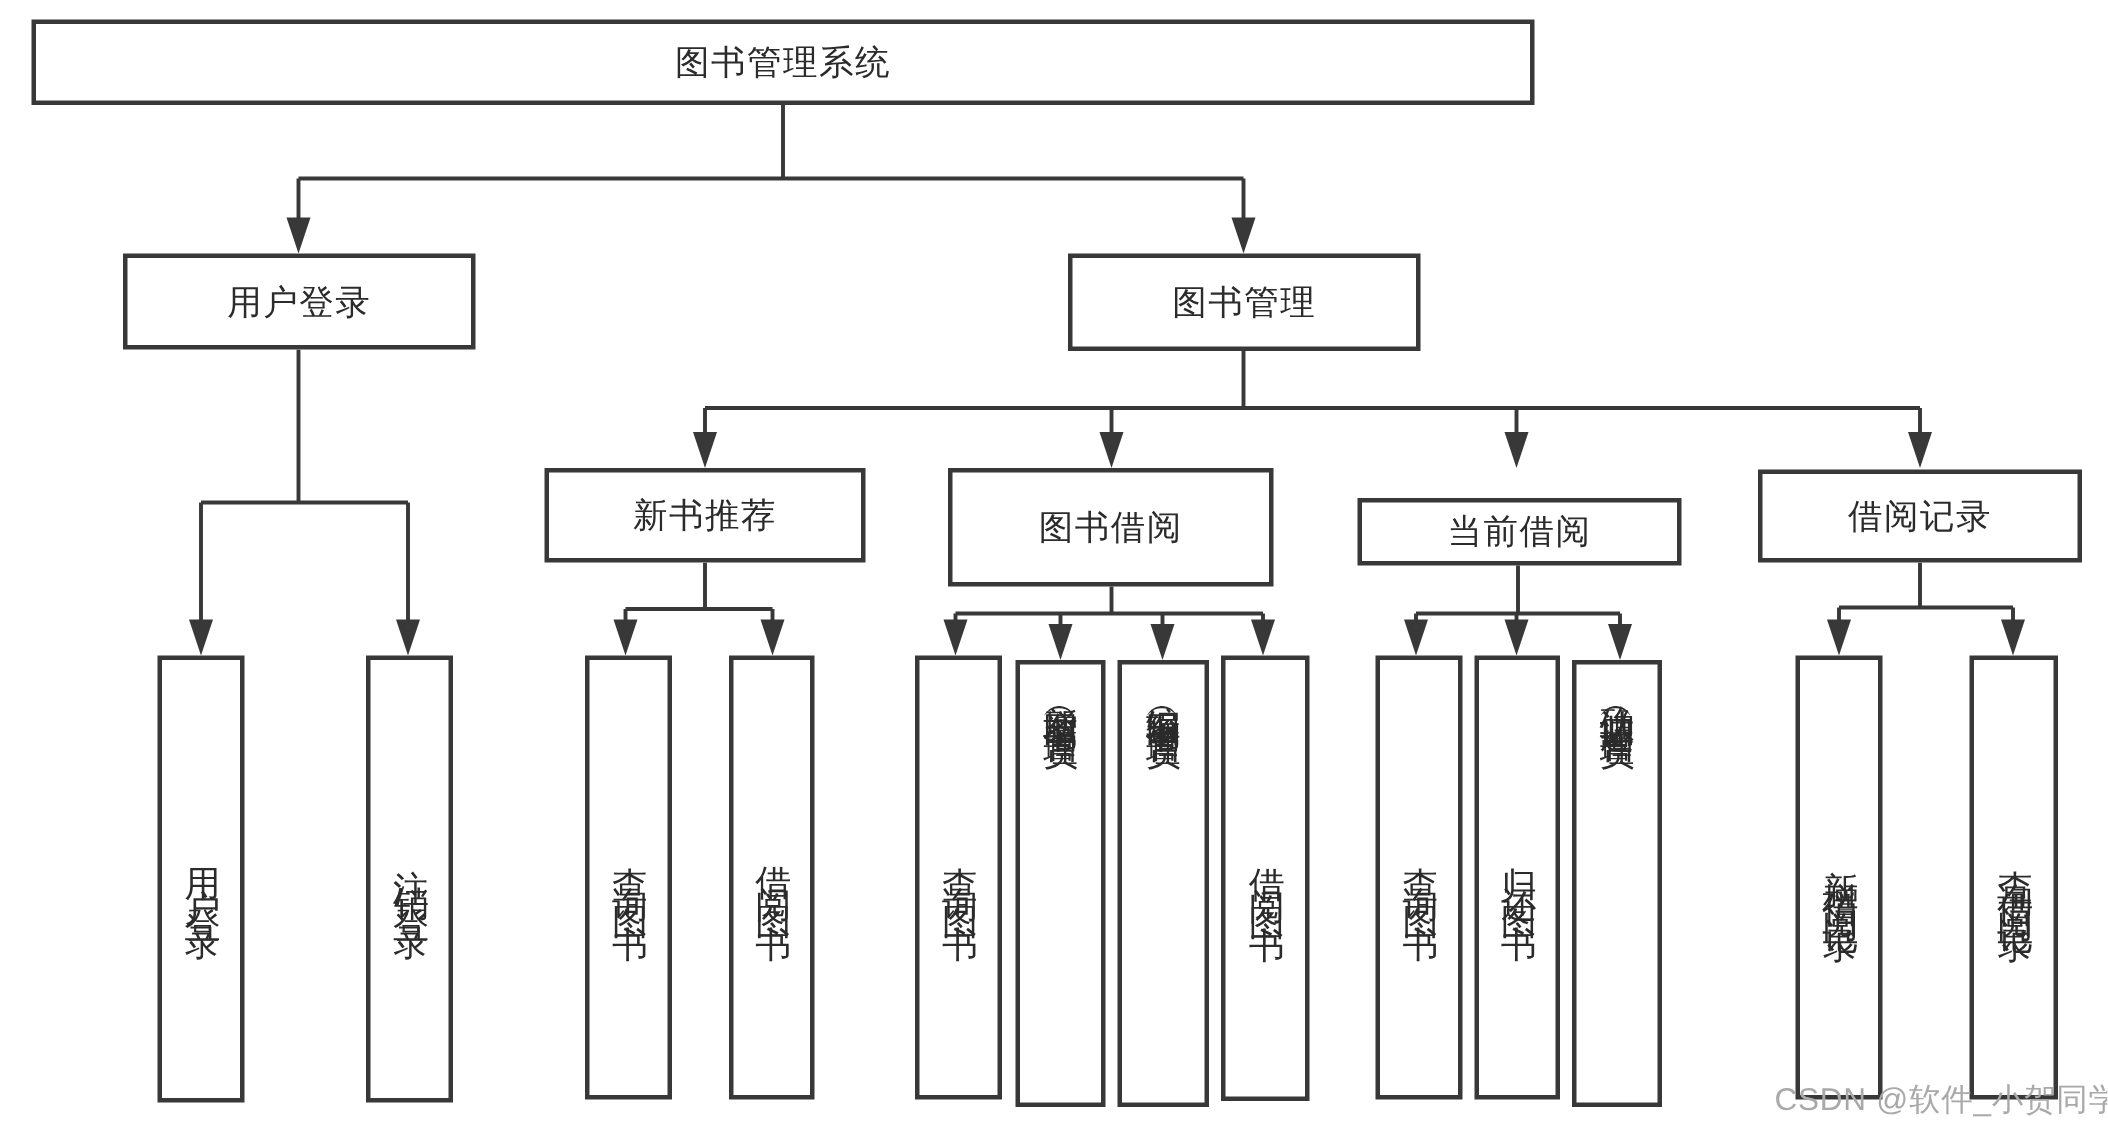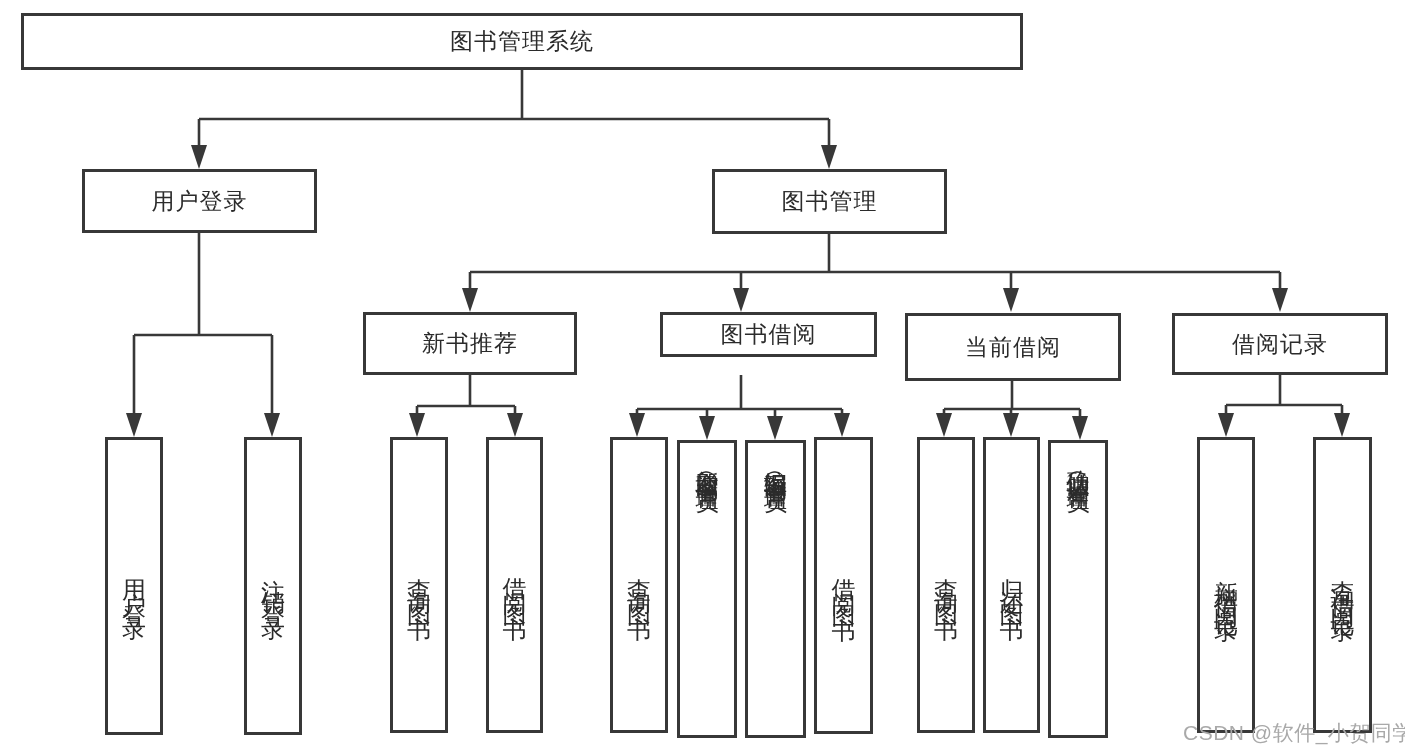--- a/index.html
+++ b/index.html
@@ -115,24 +115,24 @@
   <div class="node h" style="left:82px; top:169px; width:235px; height:64px;">
     <span>用户登录</span>
   </div>
   <div class="node h" style="left:712px; top:169px; width:235px; height:65px;font-family:Liberation Serif, serif;">
     <span>图书管理</span>
   </div>
 
   <div class="node h" style="left:363px; top:312px; width:214px; height:63px;">
     <span>新书推荐</span>
   </div>
-  <div class="node h" style="left:660px; top:312px; width:217px; height:45px;">
+  <div class="node h" style="left:632px; top:312px; width:217px; height:79px;">
     <span>图书借阅</span>
   </div>
-  <div class="node h" style="left:905px; top:313px; width:216px; height:68px;">
+  <div class="node h" style="left:905px; top:332px; width:216px; height:45px;">
     <span>当前借阅</span>
   </div>
   <div class="node h" style="left:1172px; top:313px; width:216px; height:62px;">
     <span>借阅记录</span>
   </div>
 
   <div class="node v" style="left:105px; top:437px; width:58px; height:298px;">
     <span>用户登录</span>
   </div>
   <div class="node v" style="left:244px; top:437px; width:58px; height:298px;">

